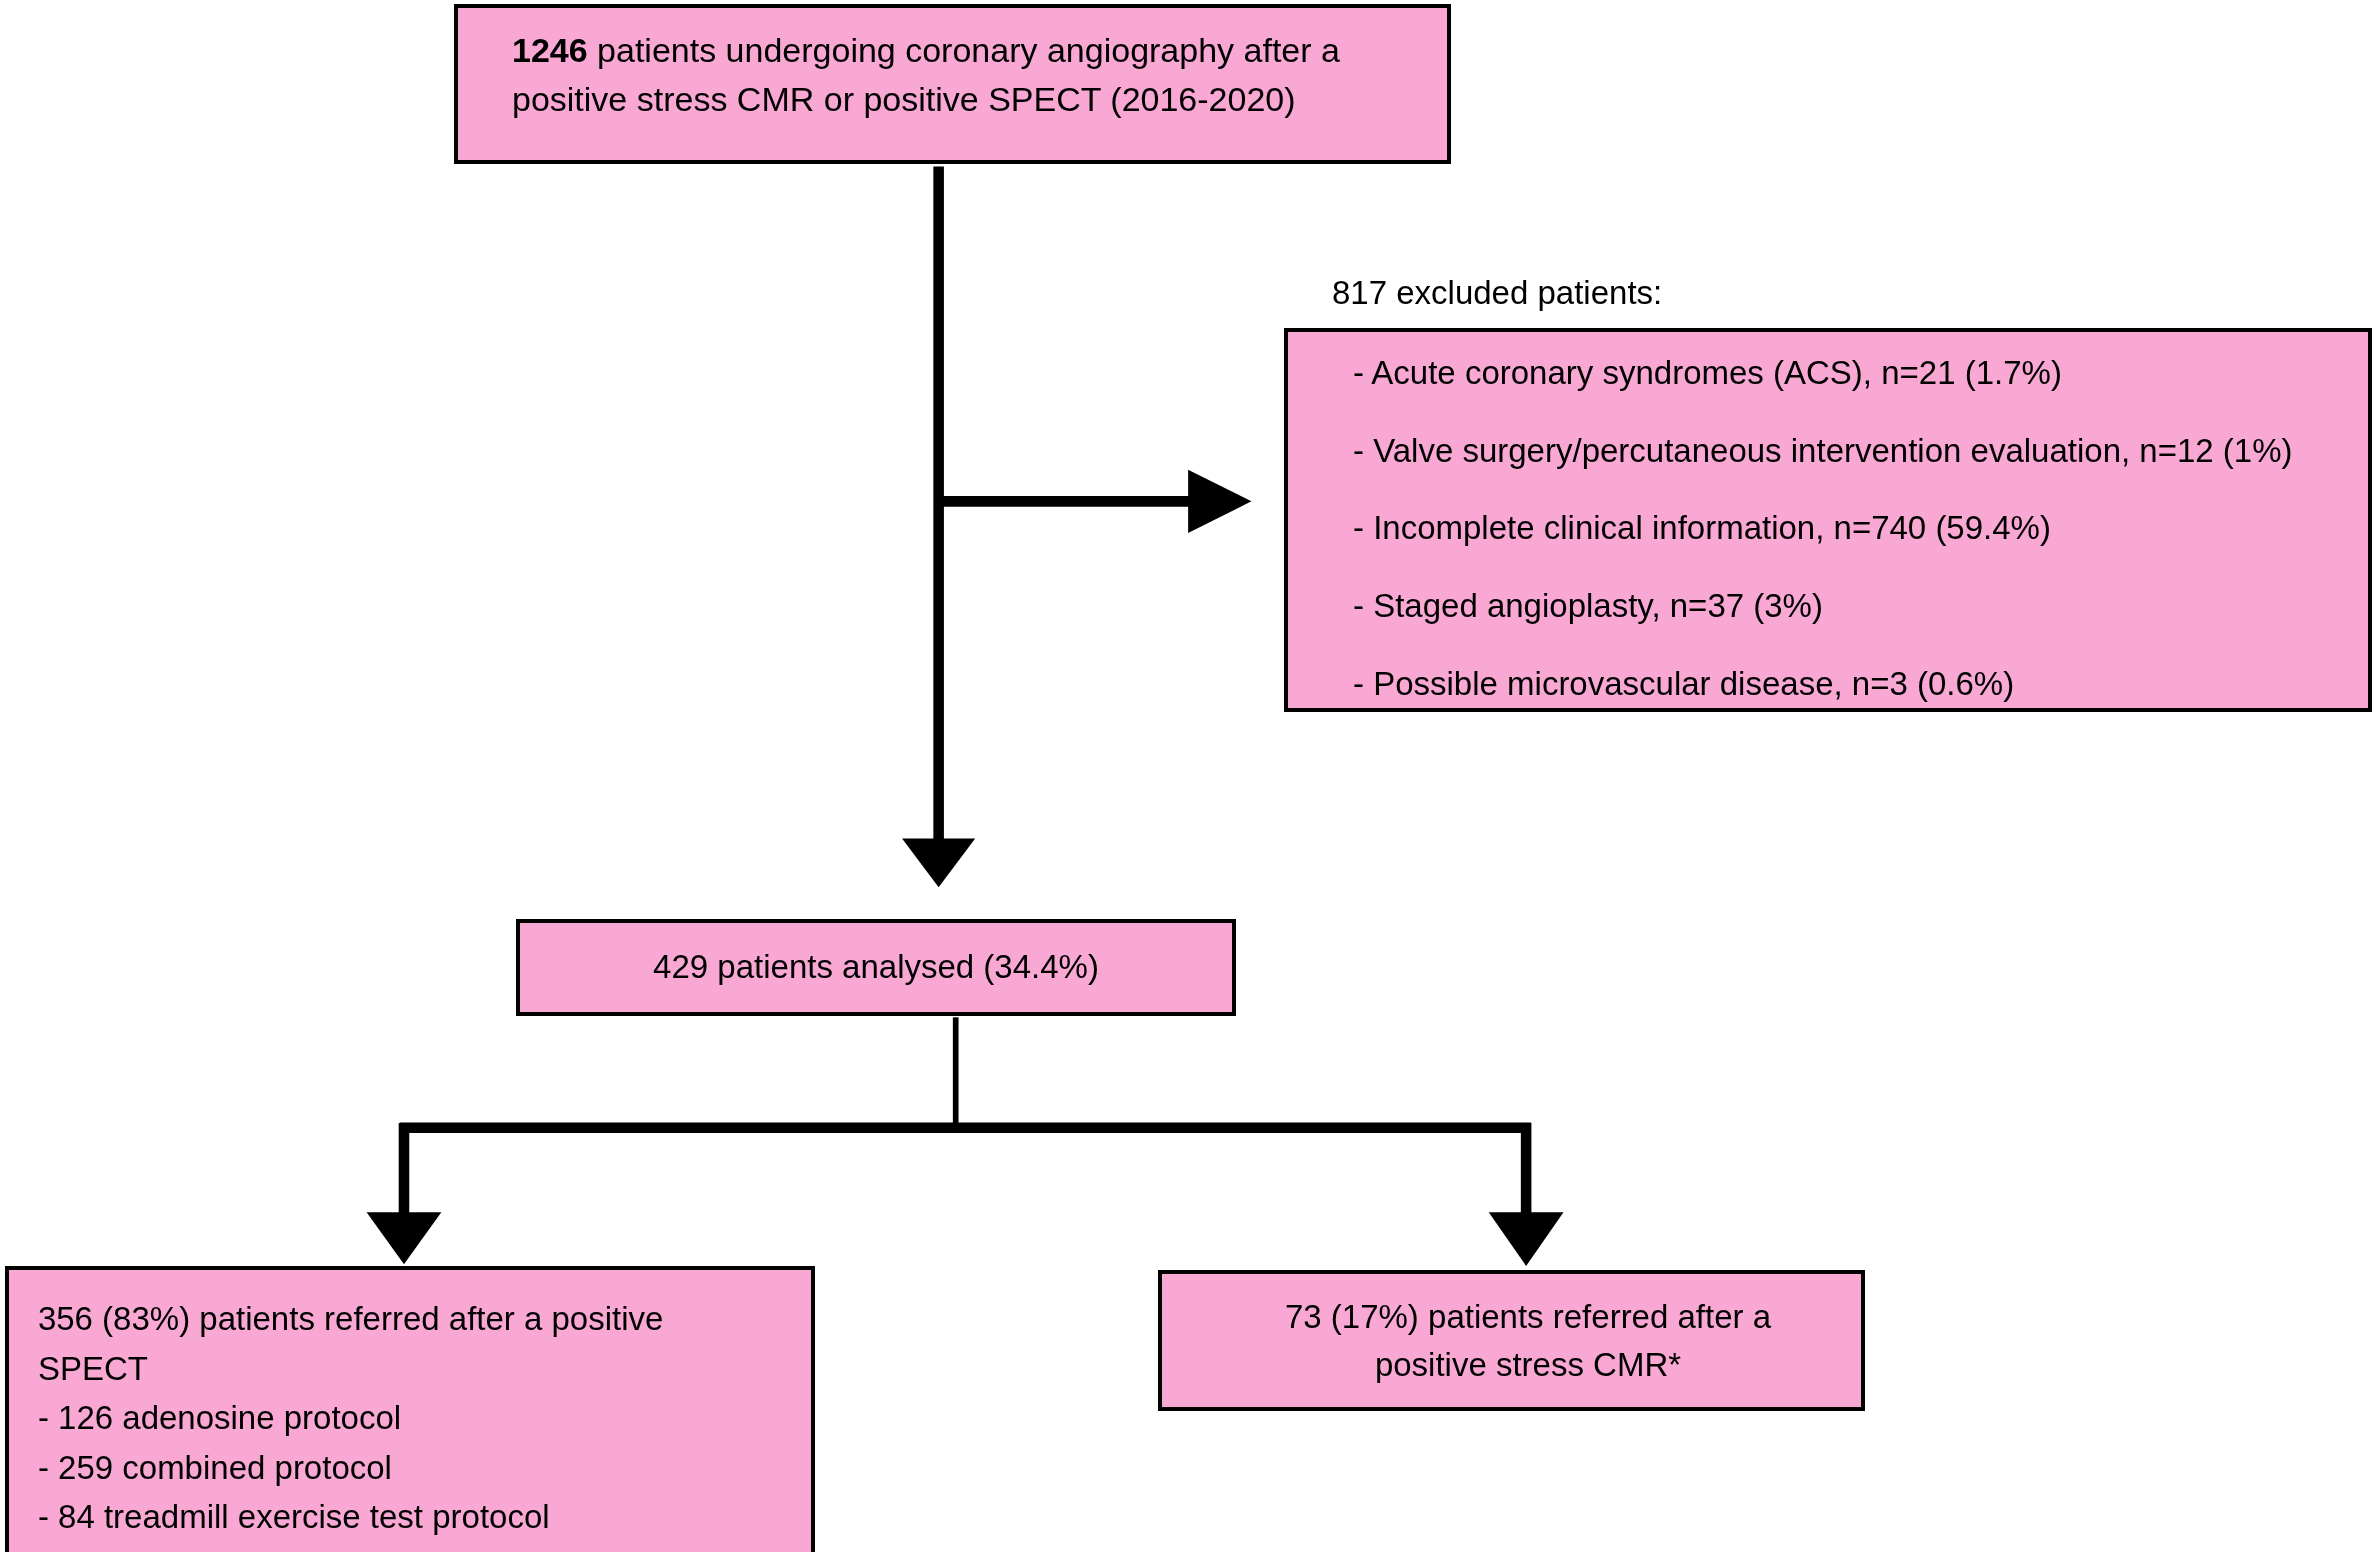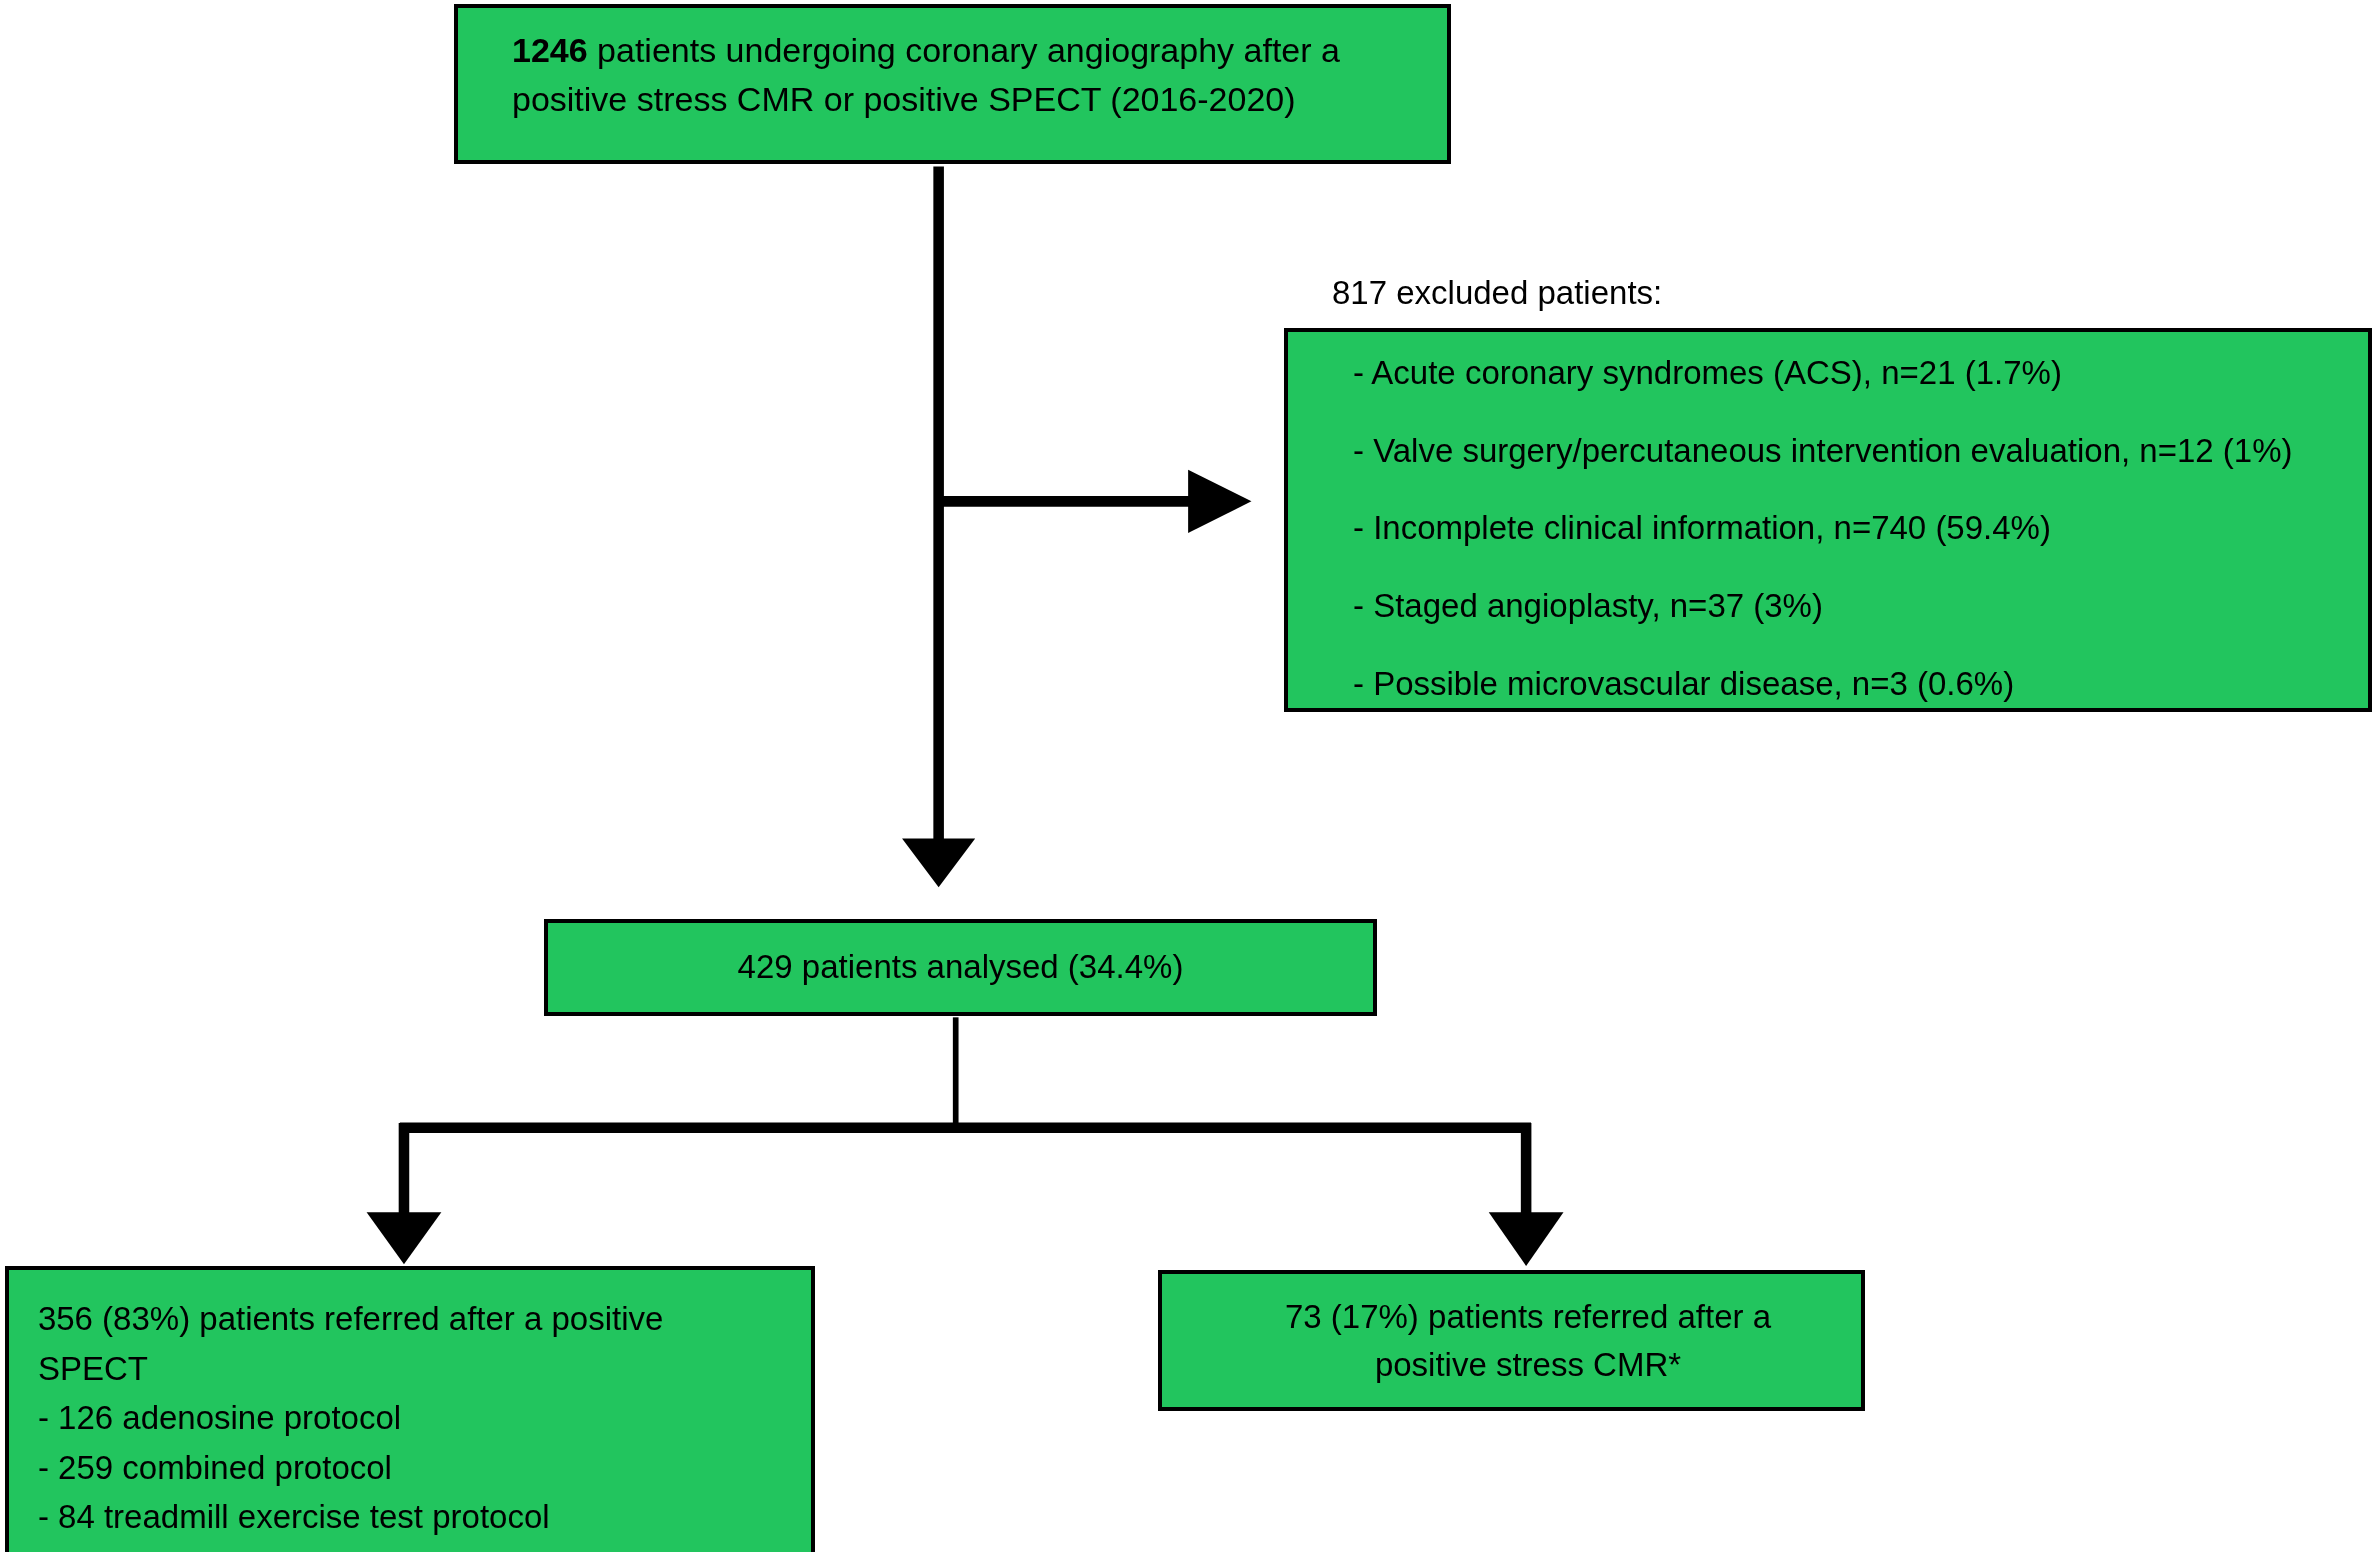--- a/index.html
+++ b/index.html
@@ -23,21 +23,21 @@
     left: 0;
     top: 0;
     width: 2377px;
     height: 1552px;
     pointer-events: none;
   }
   .node {
     position: absolute;
     box-sizing: border-box;
     border: 4.1px solid #000000;
-    background: #22c55e;
+    background: #f9a8d4;
     display: flex;
     flex-direction: column;
     justify-content: center;
   }
   .node .lines {
     width: 100%;
   }
   .tline {
     font-size: 33px;
     line-height: 1.42;
@@ -67,23 +67,23 @@
     justify-content: flex-end;
     padding: 24.4px 0 0 44px;
   }
   #node-excluded .tline { font-size: 33px; }
   #node-excluded .head { margin-bottom: 33px; }
   #node-excluded .item { padding-left: 21px; margin-bottom: 31px; }
   #node-excluded .item:last-child { margin-bottom: 0; }
 
   
   #node-analysed {
-    left: 544px;
+    left: 516px;
     top: 919px;
-    width: 833px;
+    width: 720px;
     height: 97px;
     align-items: center;
   }
   #node-analysed .tline { font-size: 33px; text-align: center; }
 
   
   #node-spect {
     left: 4.9px;
     top: 1266px;
     width: 810px;

